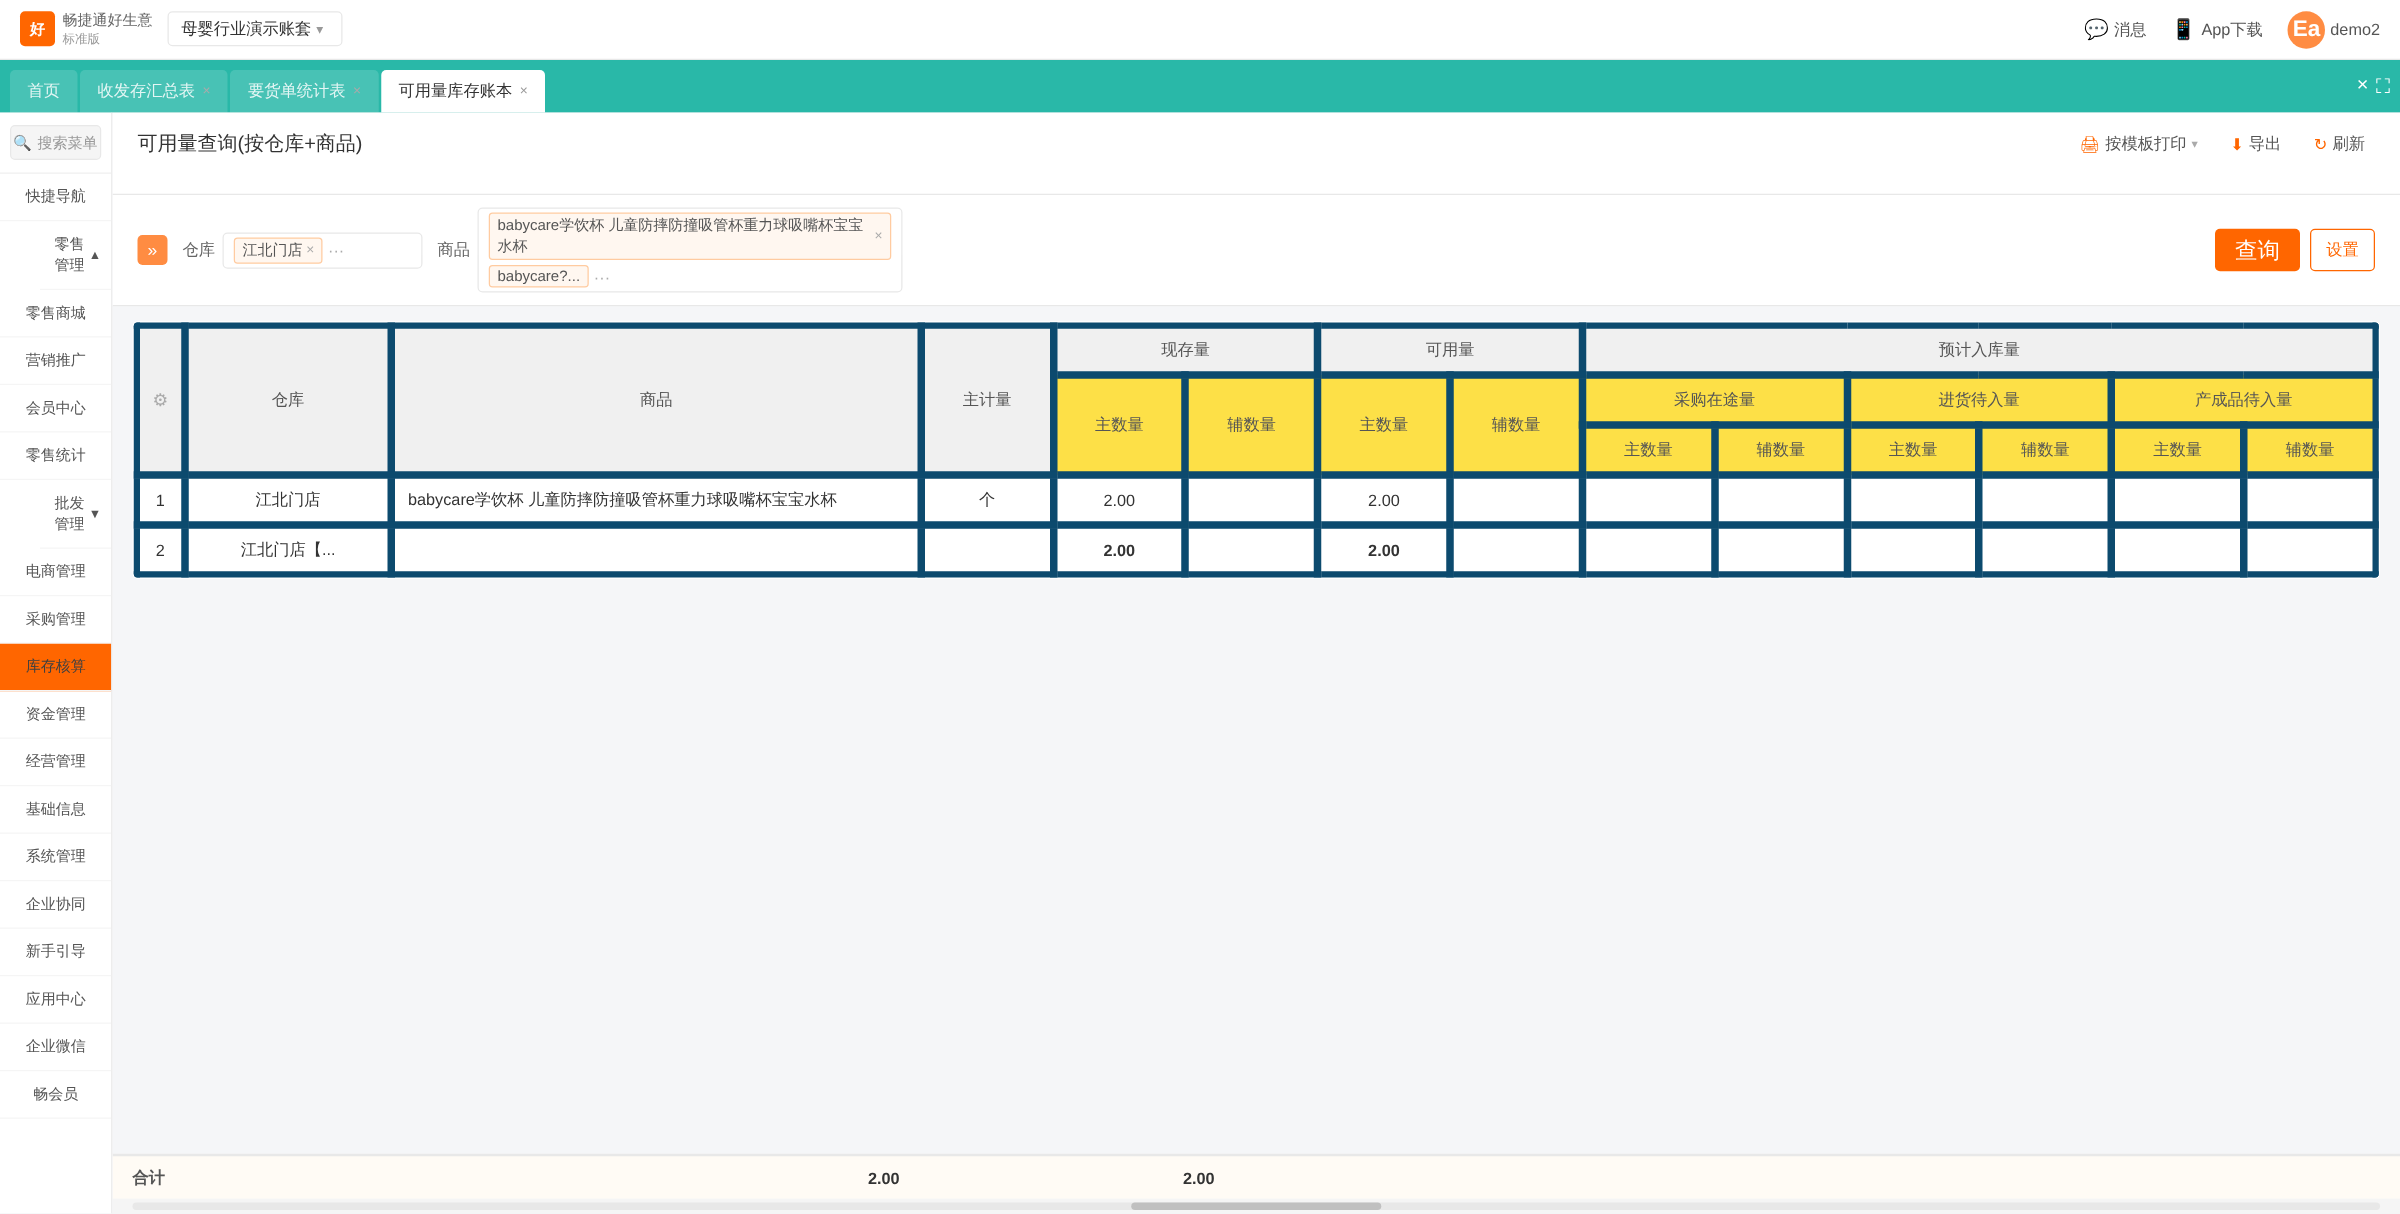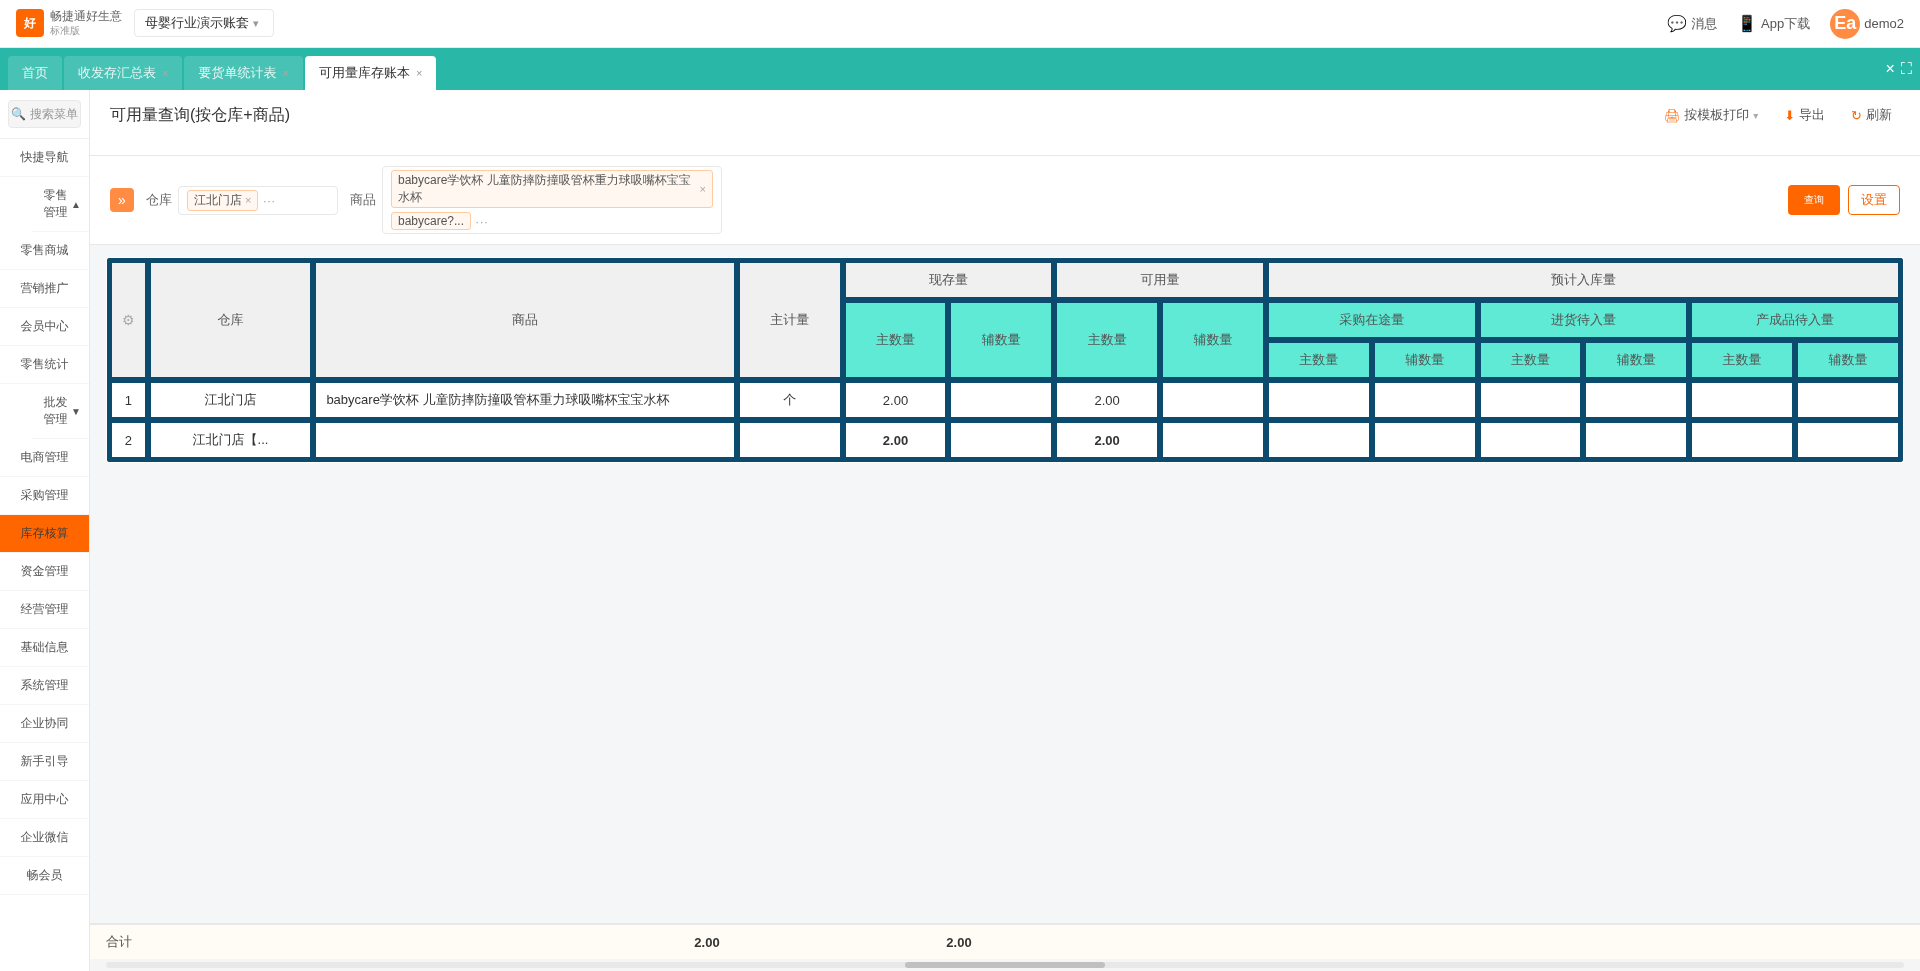--- a/index.html
+++ b/index.html
@@ -150,21 +150,21 @@
     .filter-tag {
       display: flex; align-items: center; gap: 3px;
       background: #fff7f0; border: 1px solid #ffcba0;
       border-radius: 3px; padding: 1px 6px; font-size: 12px; color: #555;
     }
     .filter-tag .remove { color: #aaa; cursor: pointer; font-size: 11px; }
     .filter-ellipsis { color: #aaa; font-size: 13px; cursor: pointer; }
     .filter-right-actions { margin-left: auto; display: flex; gap: 8px; }
     .btn-query {
       background: #ff6600; color: #fff; border: none;
-      padding: 5px 16px; border-radius: 4px; cursor: pointer; font-size: 10px;
+      padding: 5px 16px; border-radius: 4px; cursor: pointer; font-size: 18px;
     }
     .btn-setting {
       background: #fff; color: #ff6600; border: 1px solid #ff6600;
       padding: 5px 12px; border-radius: 4px; cursor: pointer; font-size: 13px;
     }
 
     
     .table-area {
       flex: 1;
       padding: 12px 16px;
@@ -179,42 +179,42 @@
       overflow: hidden;
       font-size: 13px;
     }
     .data-table th, .data-table td {
       border: 6px solid #0c4a6e;
       padding: 8px 10px;
       text-align: center;
       color: #333;
     }
     .data-table th {
-      background: #5eead4;
+      background: #fde047;
       font-weight: 500;
       color: #555;
     }
     .data-table thead tr:first-child th {
       background: #f0f0f0;
     }
     .data-table td.product-name { text-align: left; max-width: 260px; }
     .data-table .settings-col { width: 30px; }
     .col-gear { color: #aaa; cursor: pointer; font-size: 14px; }
 
     
     .table-footer {
       background: #fffbf5;
       border-top: 2px solid #e8e8e8;
       display: flex;
       align-items: center;
       padding: 8px 16px;
       flex-shrink: 0;
       font-size: 13px;
     }
-    .table-footer-label { width: 160px; color: #555; font-weight: 400; }
+    .table-footer-label { width: 160px; color: #555; font-weight: 700; }
     .table-footer-values { display: flex; gap: 0; flex: 1; }
     .footer-val-cell { flex: 1; text-align: center; font-weight: 600; color: #333; }
 
     
     .scroll-bar-area {
       height: 12px;
       background: #f5f5f5;
       display: flex; align-items: center;
       padding: 0 16px;
       flex-shrink: 0;

